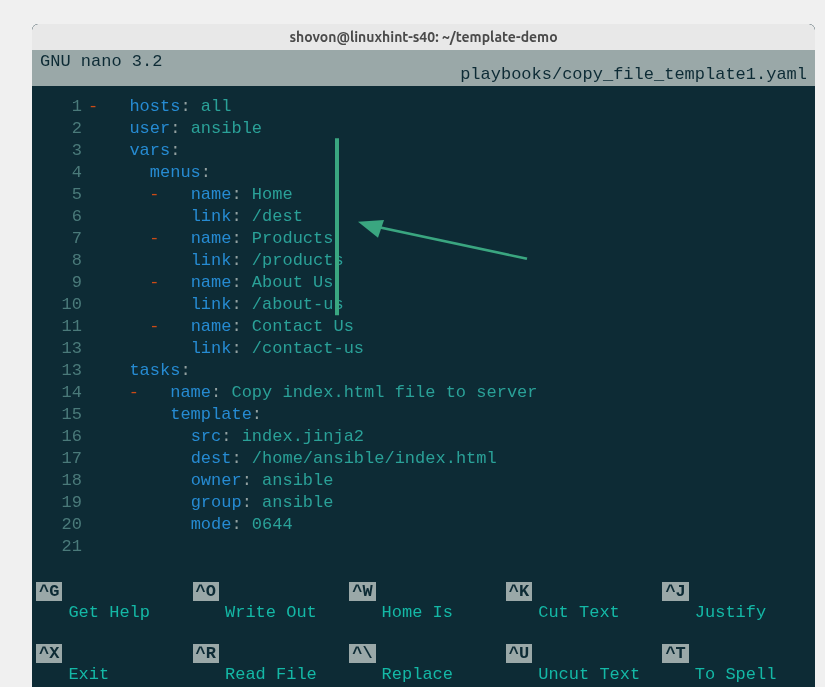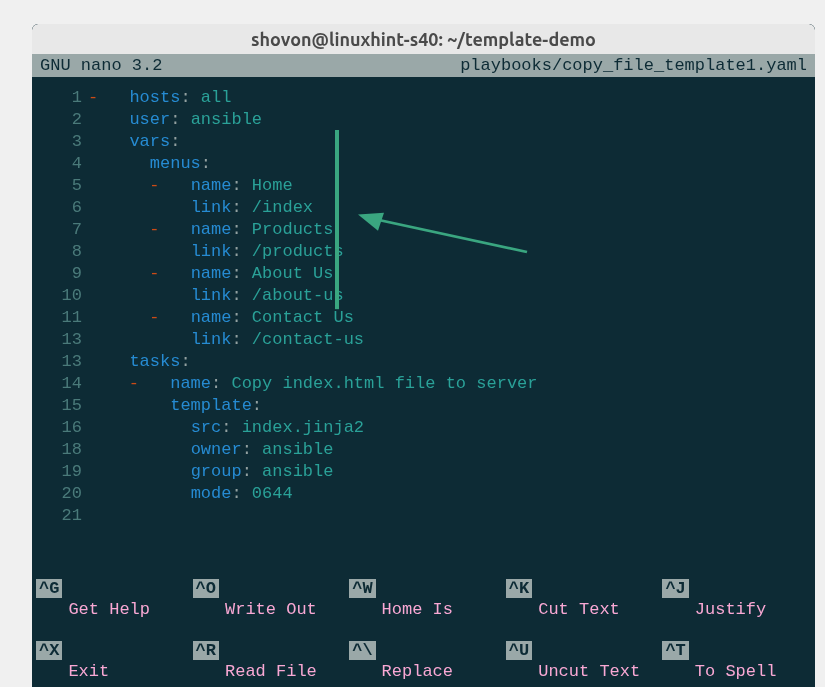--- a/index.html
+++ b/index.html
@@ -21,35 +21,35 @@
       background: #0d2b35;
       border-radius: 6px 6px 0 0;
       overflow: hidden;
       display: flex;
       flex-direction: column;
     }
     .title-bar {
       background: #e8e8e8;
       color: #4a4a4a;
       font-family: -apple-system, 'Segoe UI', Ubuntu, sans-serif;
-      font-size: 18px;
+      font-size: 14px;
       font-weight: 600;
       text-align: center;
       padding: 5px 0;
       border-radius: 6px 6px 0 0;
     }
     .status-bar {
       background: #9aa8a8;
       color: #0d2b35;
       display: flex;
       padding: 2px 8px;
       font-weight: 500;
     }
     .status-left { flex: 0 0 auto; padding-right: 40px; }
-    .status-right { flex: 1; text-align: right; }
+    .status-right { flex: 1; text-align: right; margin-top: 13px; }
     .editor-area {
       flex: 1;
       padding: 10px 0 0 0;
       position: relative;
       line-height: 22px;
     }
     .line-row {
       display: flex;
       height: 22px;
       white-space: pre;
@@ -83,21 +83,21 @@
       padding-left: 4px;
     }
     .key-hint {
       background: #9aa8a8;
       color: #0d2b35;
       padding: 0 3px;
       font-weight: 600;
       margin-right: 6px;
     }
     .key-label {
-      color: #f9a8d4;
+      color: #14b8a6;
       margin-top: 43px;
     }
     .annotation-overlay {
       position: absolute;
       top: 0; left: 0;
       width: 100%; height: 100%;
       pointer-events: none;
     }
   </style>
 </head>
@@ -114,31 +114,32 @@
     <div class="status-right">playbooks/copy_file_template1.yaml</div>
   </div>
 
   <div class="editor-area" id="editor-area">
 
     <div class="line-row"><div class="gutter">1</div><div class="code"><span class="dash">- </span><span class="key">hosts</span><span class="colon">:</span> <span class="value">all</span></div></div>
       <div class="line-row"><div class="gutter">2</div><div class="code">  <span class="key">user</span><span class="colon">:</span> <span class="value">ansible</span></div></div>
       <div class="line-row"><div class="gutter">3</div><div class="code">  <span class="key">vars</span><span class="colon">:</span></div></div>
       <div class="line-row"><div class="gutter">4</div><div class="code">    <span class="key">menus</span><span class="colon">:</span></div></div>
       <div class="line-row"><div class="gutter">5</div><div class="code">      <span class="dash">- </span><span class="key">name</span><span class="colon">:</span> <span class="value">Home</span></div></div>
-      <div class="line-row"><div class="gutter">6</div><div class="code">        <span class="key">link</span><span class="colon">:</span> <span class="value">/index</span></div></div>
+      <div class="line-row"><div class="gutter">6</div><div class="code">        <span class="key">link</span><span class="colon">:</span> <span class="value">/dest</span></div></div>
       <div class="line-row"><div class="gutter">7</div><div class="code">      <span class="dash">- </span><span class="key">name</span><span class="colon">:</span> <span class="value">Products</span></div></div>
       <div class="line-row"><div class="gutter">8</div><div class="code">        <span class="key">link</span><span class="colon">:</span> <span class="value">/products</span></div></div>
       <div class="line-row"><div class="gutter">9</div><div class="code">      <span class="dash">- </span><span class="key">name</span><span class="colon">:</span> <span class="value">About Us</span></div></div>
       <div class="line-row"><div class="gutter">10</div><div class="code">        <span class="key">link</span><span class="colon">:</span> <span class="value">/about-us</span></div></div>
       <div class="line-row"><div class="gutter">11</div><div class="code">      <span class="dash">- </span><span class="key">name</span><span class="colon">:</span> <span class="value">Contact Us</span></div></div>
       <div class="line-row"><div class="gutter">13</div><div class="code">        <span class="key">link</span><span class="colon">:</span> <span class="value">/contact-us</span></div></div>
       <div class="line-row"><div class="gutter">13</div><div class="code">  <span class="key">tasks</span><span class="colon">:</span></div></div>
       <div class="line-row"><div class="gutter">14</div><div class="code">    <span class="dash">- </span><span class="key">name</span><span class="colon">:</span> <span class="value">Copy index.html file to server</span></div></div>
       <div class="line-row"><div class="gutter">15</div><div class="code">      <span class="key">template</span><span class="colon">:</span></div></div>
       <div class="line-row"><div class="gutter">16</div><div class="code">        <span class="key">src</span><span class="colon">:</span> <span class="value">index.jinja2</span></div></div>
+      <div class="line-row"><div class="gutter">17</div><div class="code">        <span class="key">dest</span><span class="colon">:</span> <span class="value">/home/ansible/index.html</span></div></div>
       <div class="line-row"><div class="gutter">18</div><div class="code">        <span class="key">owner</span><span class="colon">:</span> <span class="value">ansible</span></div></div>
       <div class="line-row"><div class="gutter">19</div><div class="code">        <span class="key">group</span><span class="colon">:</span> <span class="value">ansible</span></div></div>
       <div class="line-row"><div class="gutter">20</div><div class="code">        <span class="key">mode</span><span class="colon">:</span> <span class="value">0644</span></div></div>
       <div class="line-row"><div class="gutter">21</div><div class="code"></div></div>
       <svg class="annotation-overlay" viewBox="0 0 783 560" preserveAspectRatio="none">
 
       <line x1="305" y1="62" x2="305" y2="272" stroke="#3aa680" stroke-width="4"></line>
 
       <line x1="495" y1="205" x2="333" y2="164" stroke="#3aa680" stroke-width="3"></line>
 

